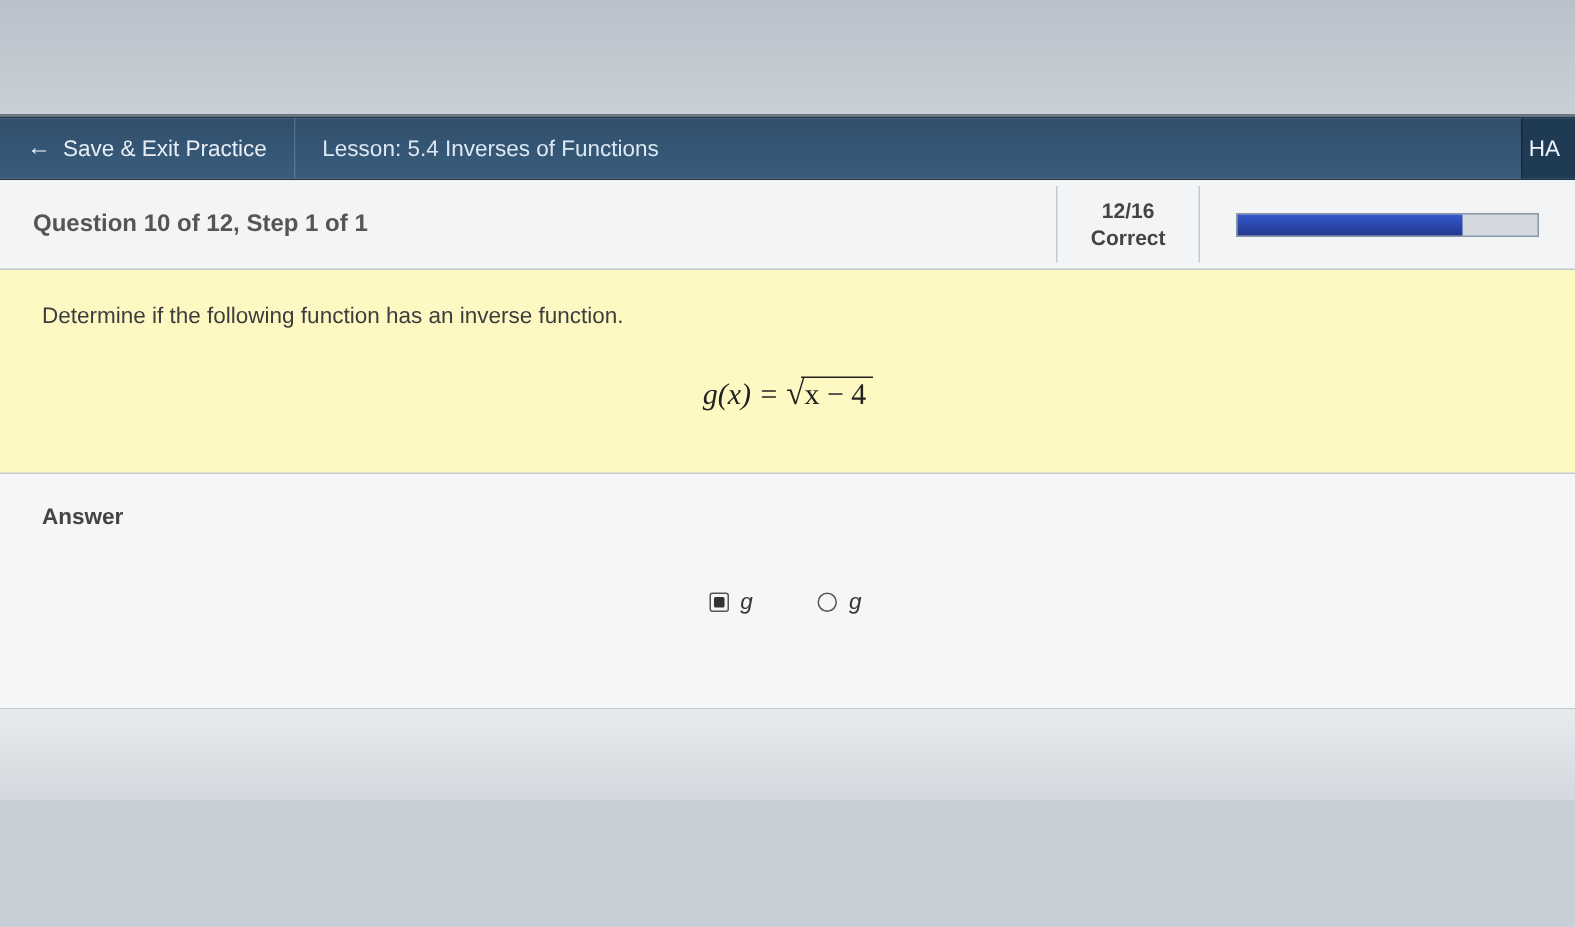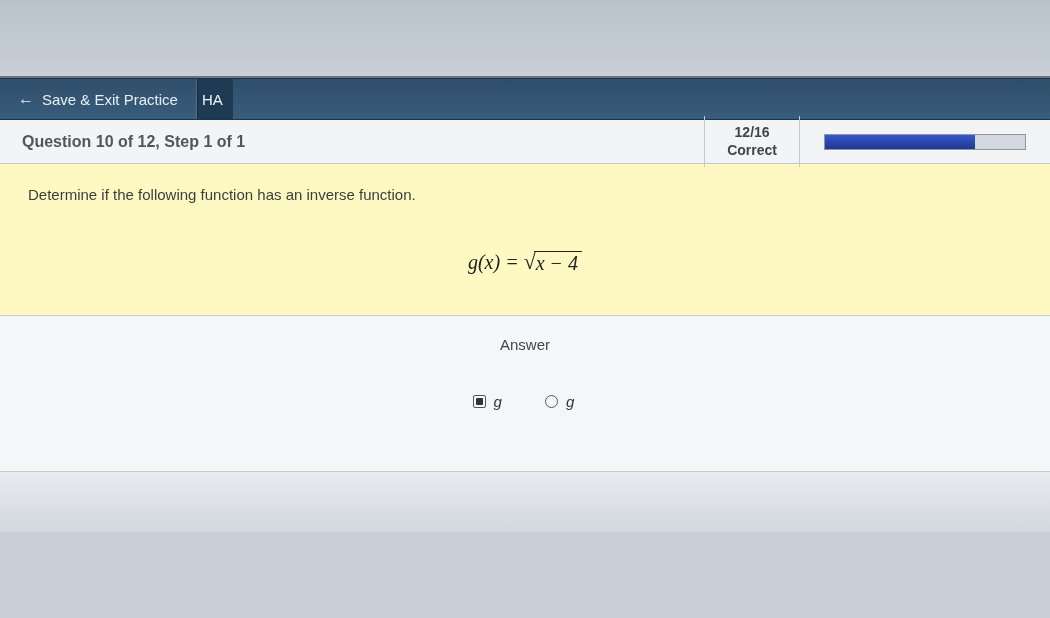--- a/index.html
+++ b/index.html
@@ -51,21 +51,21 @@
     border-left: 1px solid rgba(0,0,0,0.3);
   }
   .content {
     background: #eef0f2;
   }
   .status-row {
     display: flex;
     align-items: center;
     border-bottom: 1px solid #bfc7ce;
     background: #f2f4f6;
-    height: 44px;
+    height: 60px;
     padding: 0 0 0 22px;
   }
   .q-label {
     flex: 1;
     font-size: 16px;
     color: #555;
     font-weight: 600;
   }
   .q-label .step { font-weight: 600; }
   .score-box {
@@ -97,50 +97,48 @@
   }
   .question-body {
     padding: 22px 28px 40px 28px;
     border-bottom: 1px solid #c3cad1;
     background: #fef9c3;
     color: #3d3d3d;
     font-size: 15px;
   }
   .formula {
     text-align: center;
-    margin-top: 48px;
+    margin-top: 32px;
     font-family: "Cambria Math", "Times New Roman", serif;
     font-size: 20px;
     font-style: italic;
     color: #222;
   }
   .formula .fn { font-style: italic; }
   .sqrt {
     display: inline-flex;
     align-items: flex-start;
     font-style: normal;
   }
   .sqrt-sym { font-size: 22px; line-height: 1; }
   .sqrt-body {
     border-top: 1.5px solid #222;
     padding: 0 4px 0 2px;
-    font-style: italic;
     margin-left: -2px;
   }
   .answer-section {
     padding: 20px 28px 60px 28px;
     background: #f5f6f8;
     border-bottom: 1px solid #c3cad1;
   }
   .answer-head {
-    font-weight: 400;
+    font-weight: 700;
     color: #444;
     font-size: 15px;
     margin-bottom: 40px;
-    text-align: center;
   }
   .options {
     text-align: center;
     font-size: 15px;
     color: #333;
   }
   .opt {
     display: inline-flex;
     align-items: center;
     margin: 0 18px;
@@ -173,20 +171,21 @@
 </head>
 <body>
 
 <div class="top-space"></div>
 
 <div class="header-bar">
   <div class="save-exit">
     <span class="arrow">←</span>
     <span>Save &amp; Exit Practice</span>
   </div>
+  <div class="lesson-title">Lesson: 5.4 Inverses of Functions</div>
   <div class="right-tag">HA</div>
 </div>
 
 <div class="content">
 
   <div class="status-row">
     <div class="q-label">
       <span>Question 10 of 12,</span>
       <span> </span>
       <span class="step">Step 1 of 1</span>

